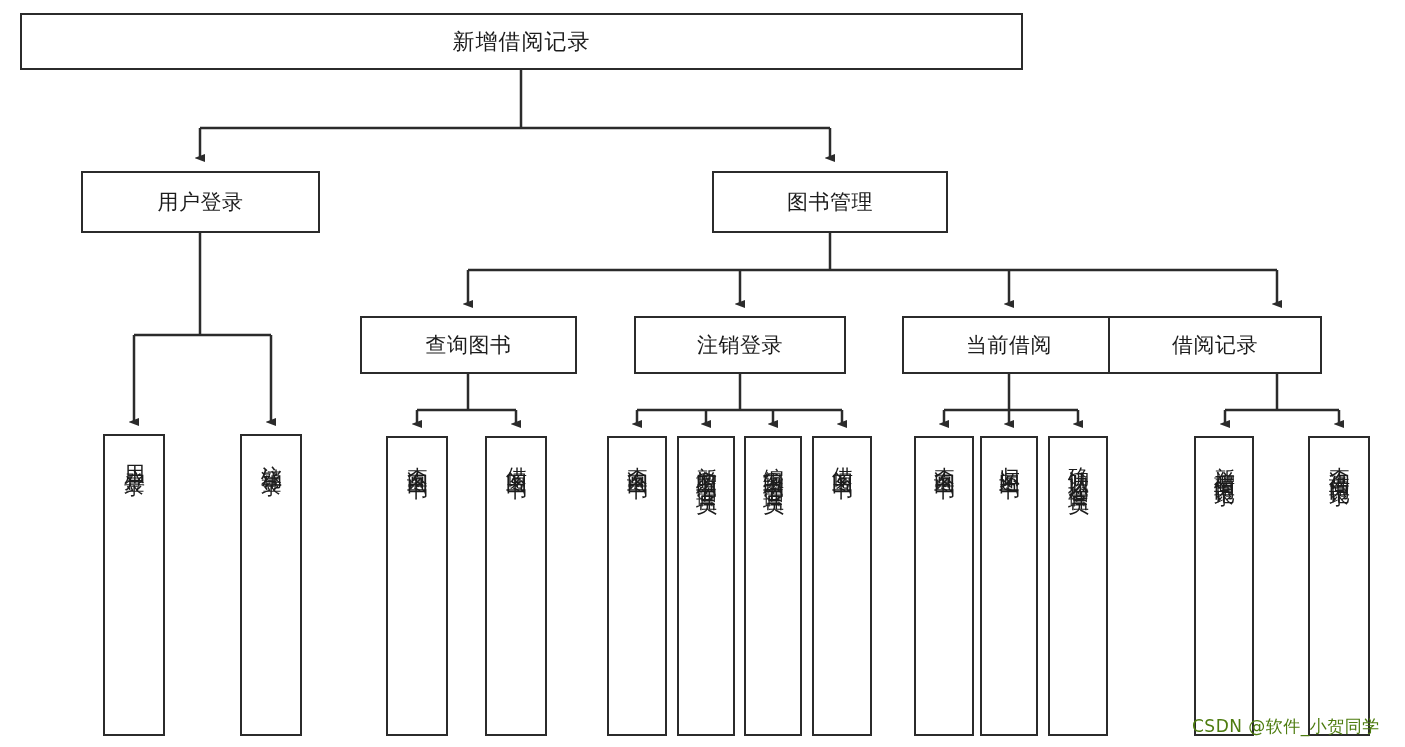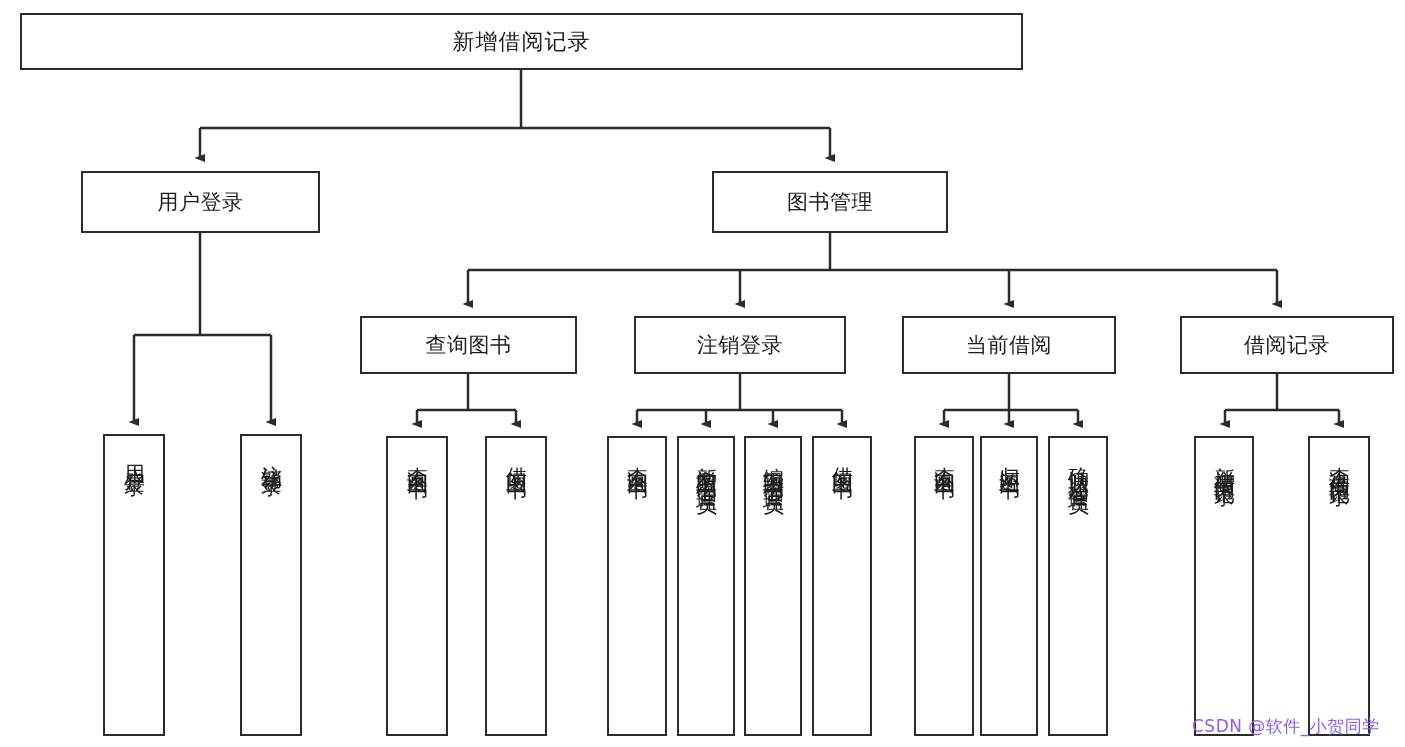--- a/index.html
+++ b/index.html
@@ -60,21 +60,21 @@
   .node.vert .node-label {
     writing-mode: vertical-rl;
     text-orientation: upright;
     font-size: 21px;
     letter-spacing: 4px;
     line-height: 1;
     white-space: nowrap;
   }
   .watermark {
     position: absolute;
-    color: #8b5cf6;
+    color: #4d7c0f;
     font-size: 17px;
     letter-spacing: 0.5px;
     z-index: 5;
     white-space: nowrap;
     user-select: none;
   }
 </style>
 </head>
 <body>
 
@@ -143,21 +143,21 @@
 
   <div class="node horiz" style="left:360px; top:316px; width:217px; height:58px;">
     <span class="node-label">查询图书</span>
   </div>
   <div class="node horiz" style="left:634px; top:316px; width:212px; height:58px;">
     <span class="node-label">注销登录</span>
   </div>
   <div class="node horiz" style="left:902px; top:316px; width:214px; height:58px;">
     <span class="node-label">当前借阅</span>
   </div>
-  <div class="node horiz" style="left:1180px; top:316px; width:214px; height:58px;">
+  <div class="node horiz" style="left:1108px; top:316px; width:214px; height:58px;">
     <span class="node-label">借阅记录</span>
   </div>
 
   <div class="node vert" style="left:103px; top:434px; width:62px; height:302px;">
     <span class="node-label">用户登录</span>
   </div>
   <div class="node vert" style="left:240px; top:434px; width:62px; height:302px;">
     <span class="node-label">注销登录</span>
   </div>
 

